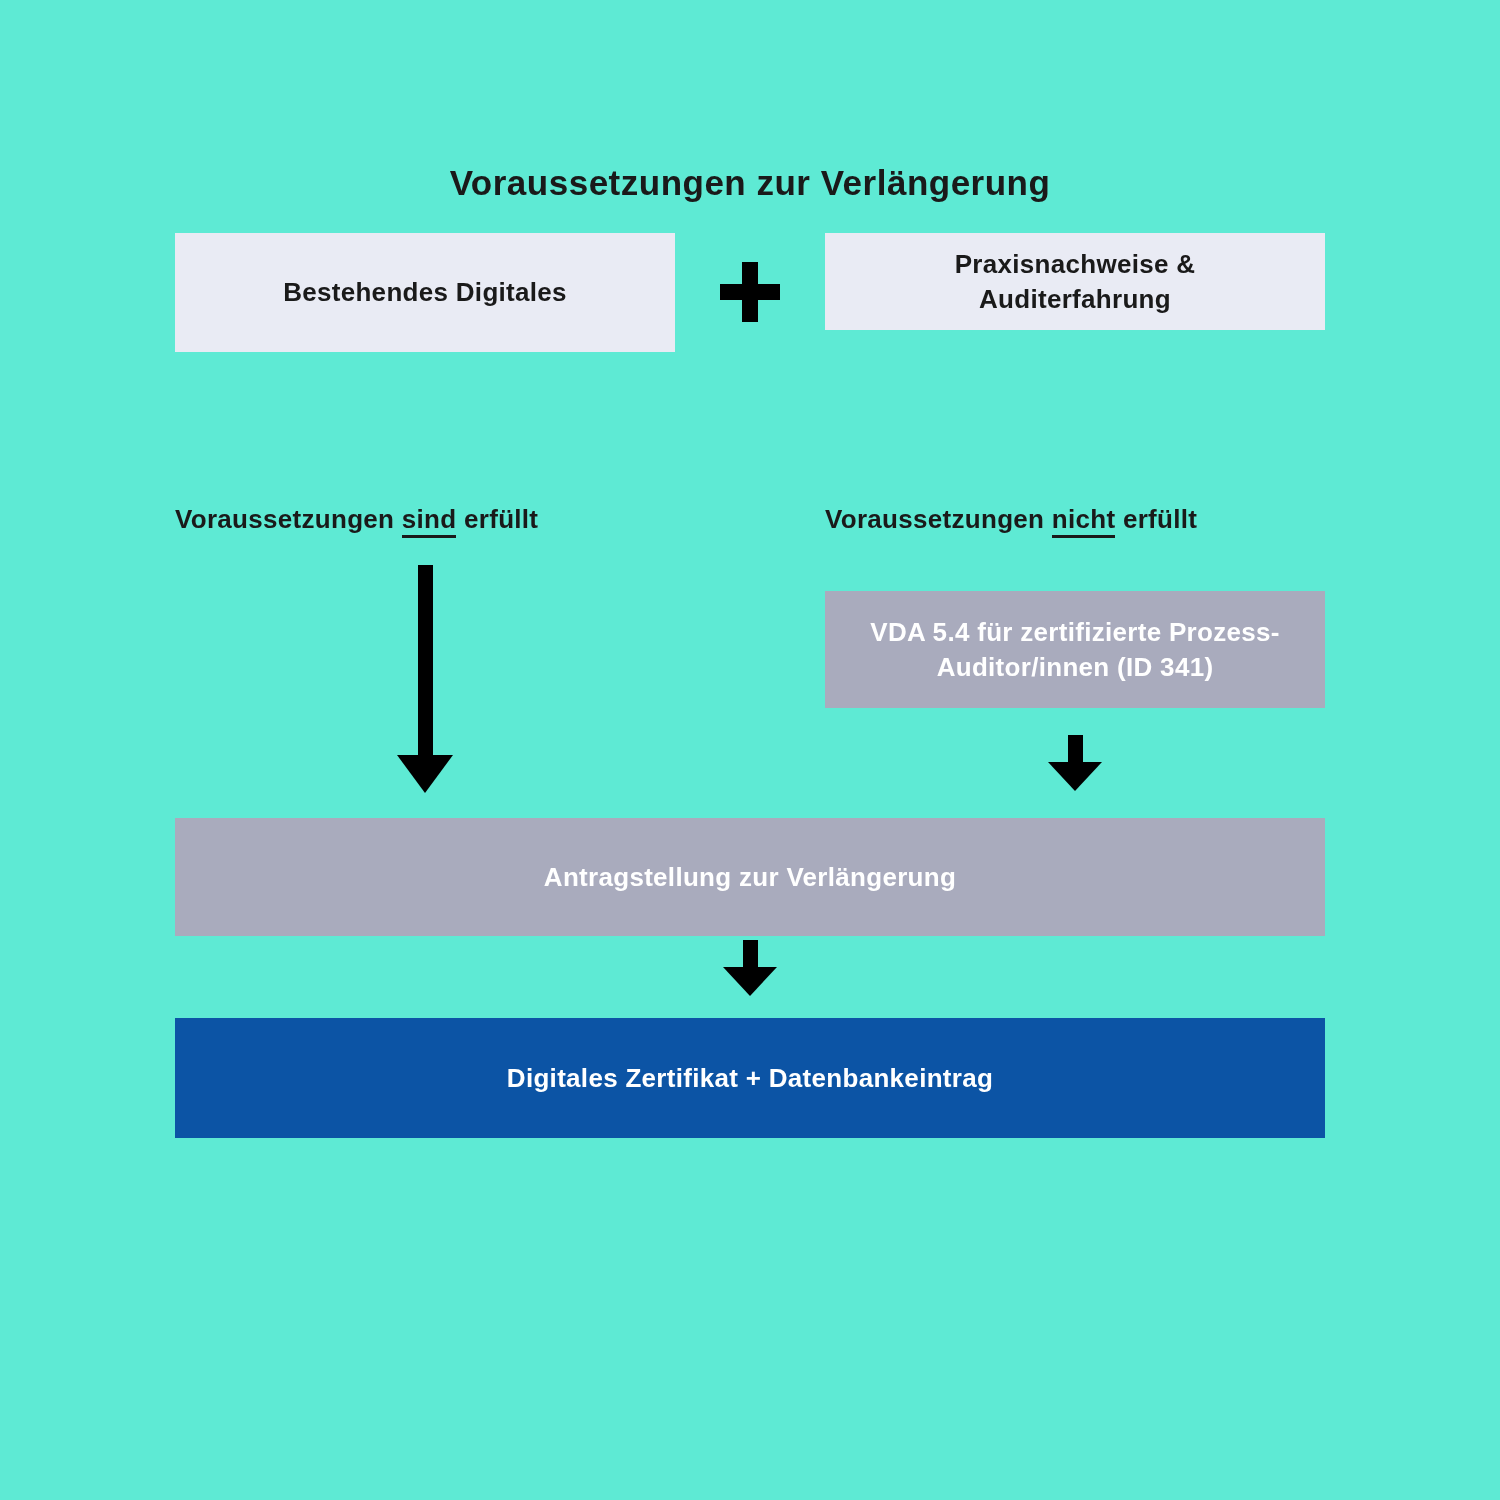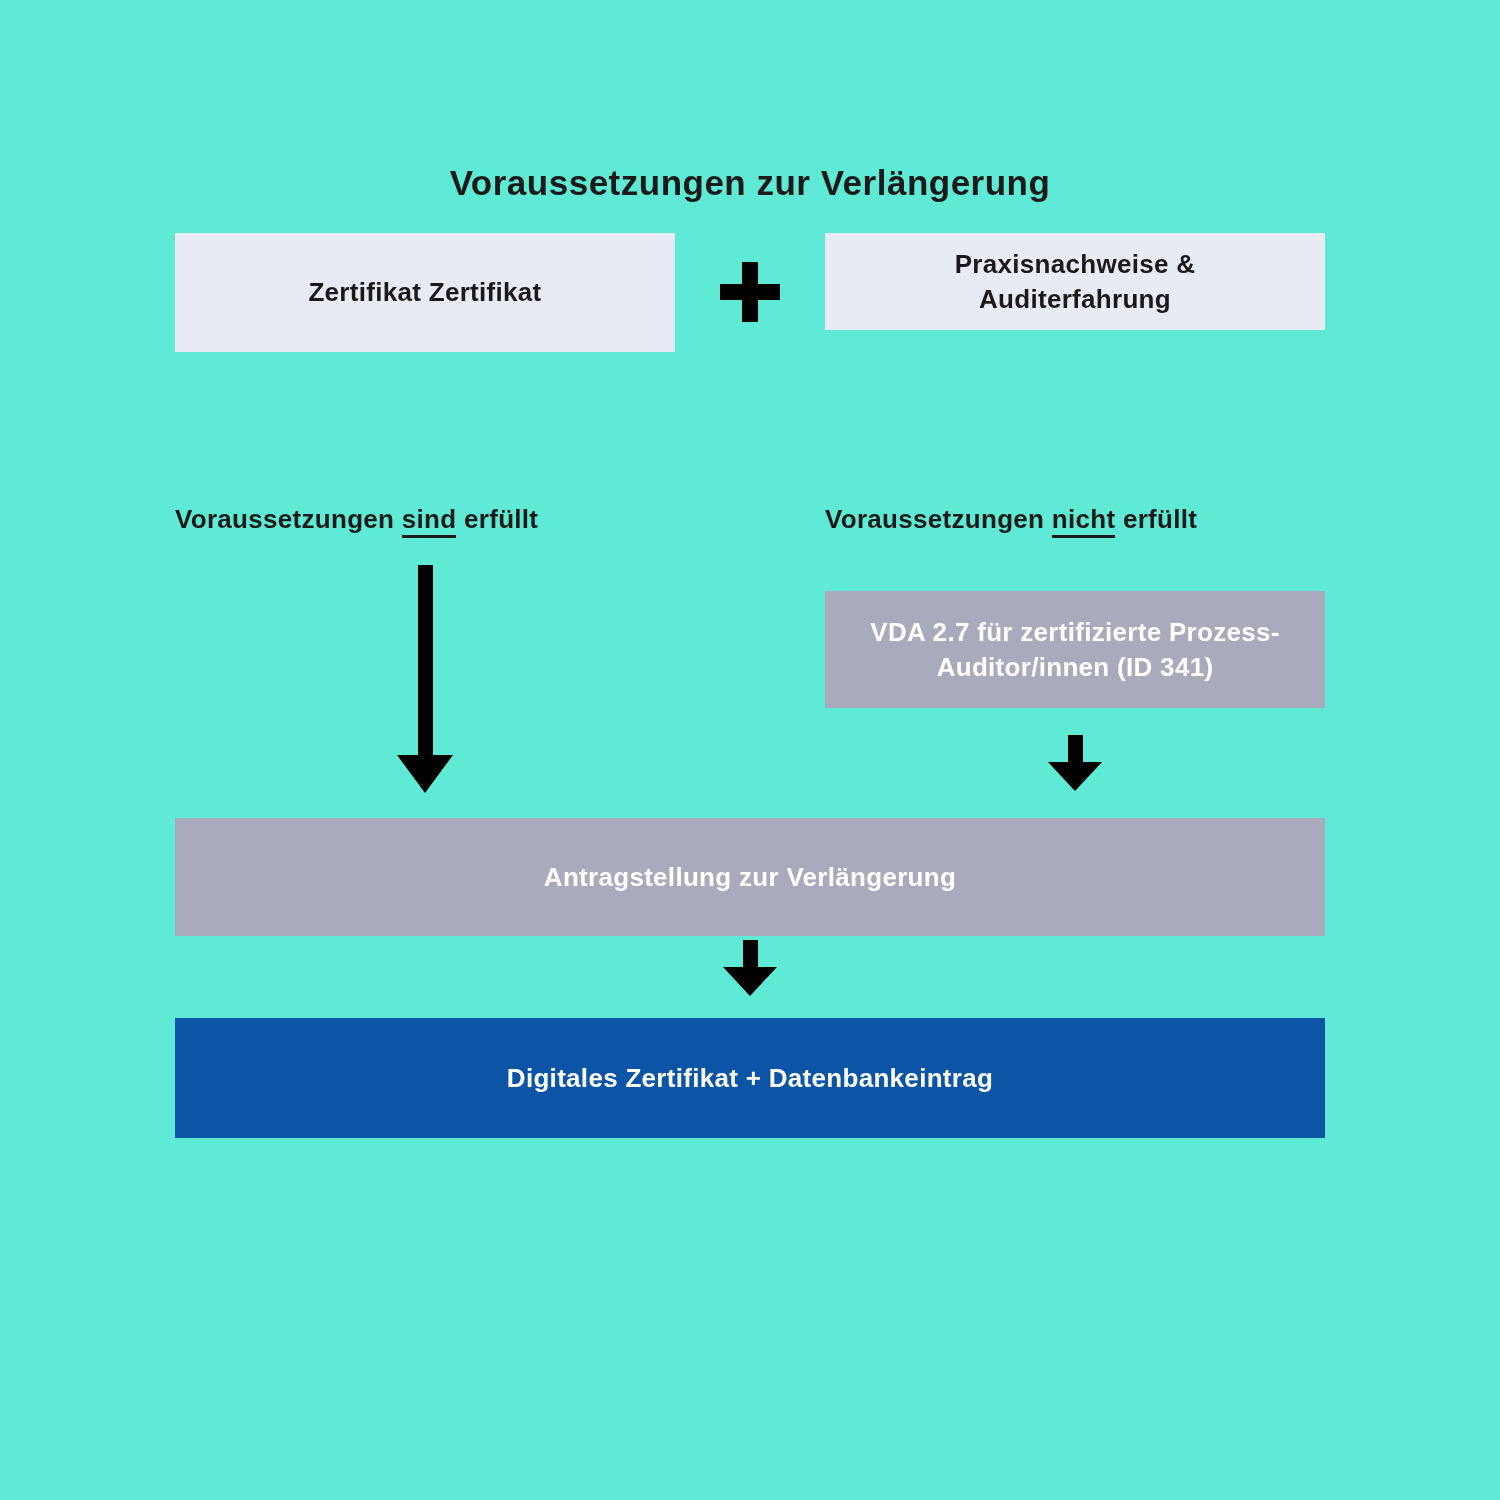--- a/index.html
+++ b/index.html
@@ -96,21 +96,21 @@
   .arrow-middle       { left: 723px;  top: 940px; width: 54px; }
 </style>
 </head>
 <body>
 
 <div class="canvas">
 
   <h1 class="title">Voraussetzungen zur Verlängerung</h1>
 
   <div class="box box-light box-existing">
-      <span>Zertifikat Zertifikat</span>
+      <span>Bestehendes Digitales</span>
     </div>
 
   <div class="plus-icon">
     <span class="bar-h"></span>
     <span class="bar-v"></span>
   </div>
 
   <div class="box box-light box-practice">
     <span>Praxisnachweise &amp;</span>
     <span>Auditerfahrung</span>
@@ -119,21 +119,21 @@
   <div class="branch-label branch-label-left"><span>Voraussetzungen </span><span class="underlined">sind</span><span> erfüllt</span></div>
 
   <div class="branch-label branch-label-right"><span>Voraussetzungen </span><span class="underlined">nicht</span><span> erfüllt</span></div>
 
   <div class="arrow arrow-long">
     <div class="shaft"></div>
     <div class="head"></div>
   </div>
 
   <div class="box box-gray box-vda">
-    <span>VDA 2.7 für zertifizierte Prozess-</span>
+    <span>VDA 5.4 für zertifizierte Prozess-</span>
     <span>Auditor/innen (ID 341)</span>
   </div>
 
   <div class="arrow arrow-short arrow-right-branch">
     <div class="shaft"></div>
     <div class="head"></div>
   </div>
 
   <div class="box box-gray box-application">
       <span>Antragstellung zur Verlängerung</span>

